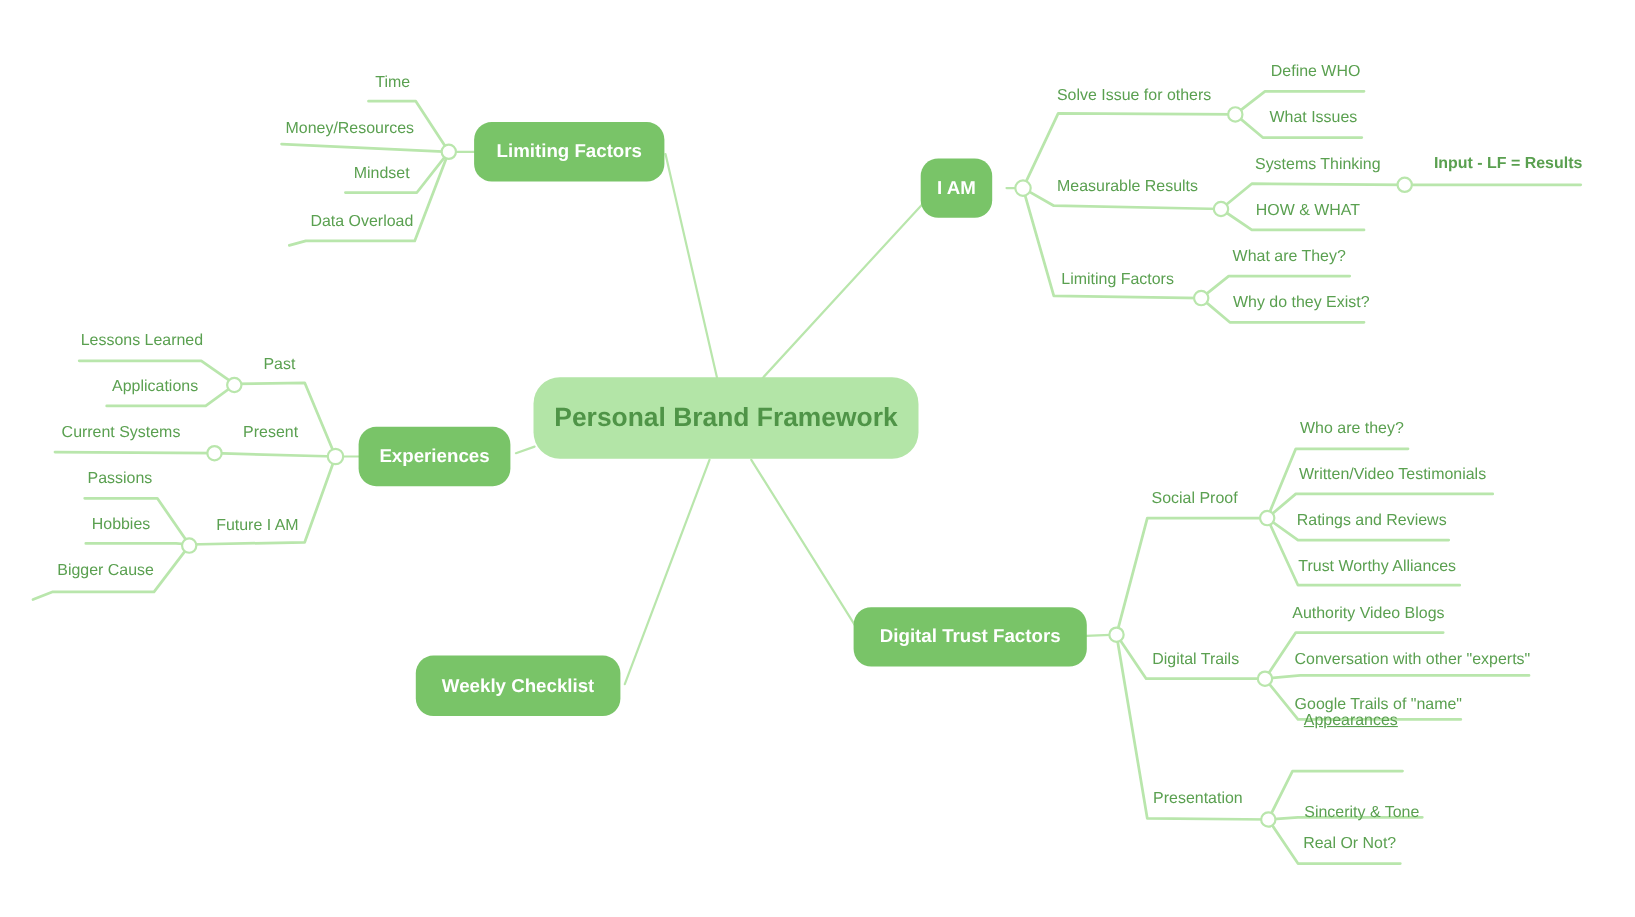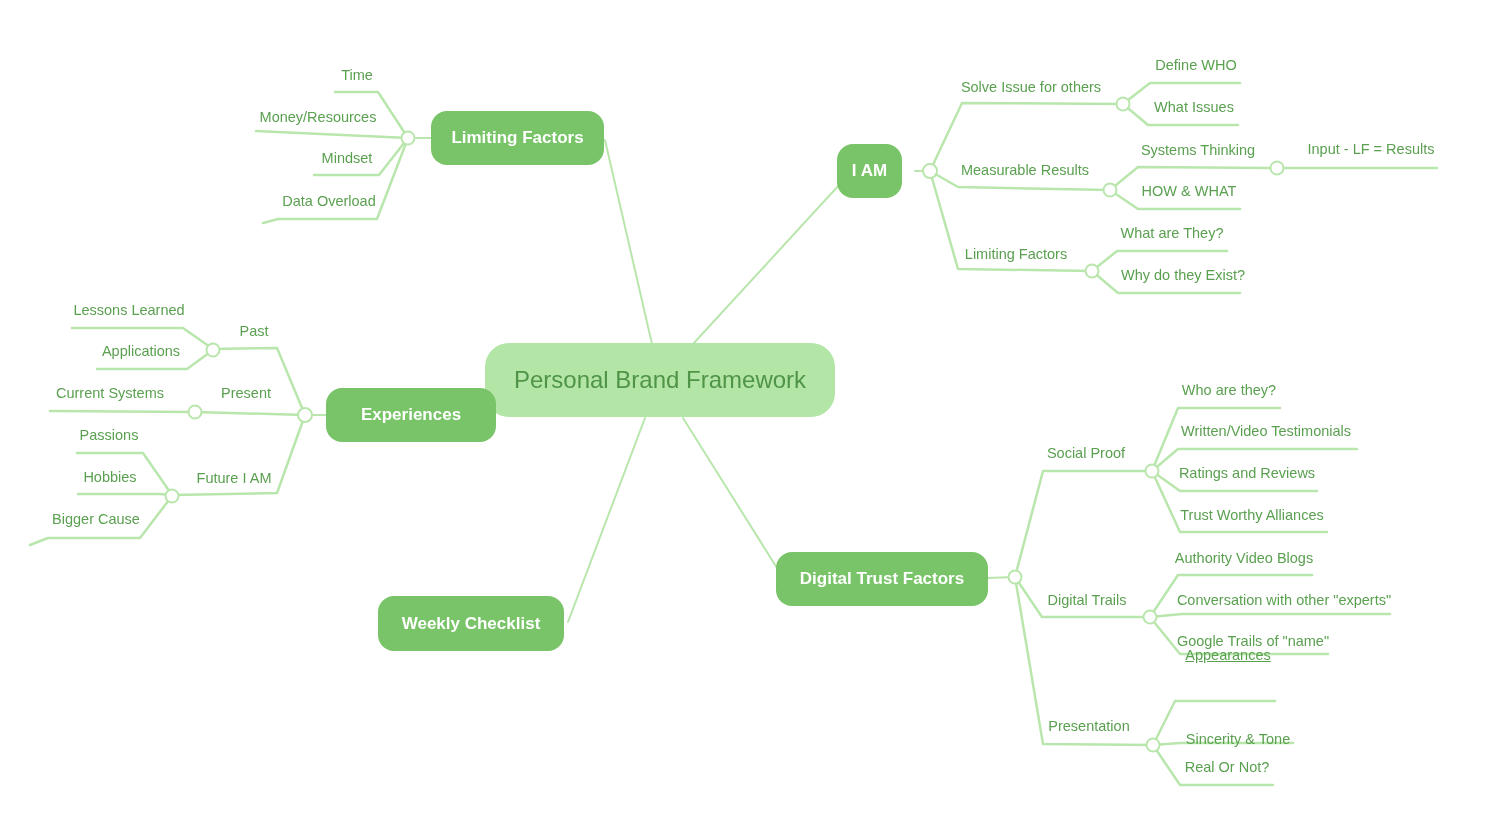--- a/index.html
+++ b/index.html
@@ -13,21 +13,21 @@
   .connector-layer{position:absolute;left:0;top:0;width:1486px;height:834px;}
   .branch-line{fill:none;stroke:#b9e6ac;stroke-width:2.5;stroke-linejoin:round;stroke-linecap:round;}
   .edge-line{fill:none;stroke:#b9e6ac;stroke-width:2;stroke-linecap:round;}
   .junction{fill:#ffffff;stroke:#b9e6ac;stroke-width:2;}
   .node{
     position:absolute;display:flex;align-items:center;justify-content:center;
     background:#79c468;color:#ffffff;font-weight:bold;font-size:17px;
     border-radius:16px;white-space:nowrap;cursor:pointer;
   }
   .node-root{
-    background:#b3e5a7;color:#4f9447;font-weight:normal;font-size:24px;
+    background:#b3e5a7;color:#4f9447;font-weight:bold;font-size:24px;
     border-radius:24px;
   }
   .lbl{
     position:absolute;transform:translate(-50%,-50%);
     color:#5aa050;font-size:14.5px;white-space:nowrap;cursor:pointer;
   }
 </style>
 </head>
 <body>
 
@@ -98,35 +98,35 @@
     <circle class="junction" cx="1015" cy="577" r="6.5"></circle>
     <circle class="junction" cx="1152" cy="471" r="6.5"></circle>
     <circle class="junction" cx="1150" cy="617" r="6.5"></circle>
     <circle class="junction" cx="1153" cy="745" r="6.5"></circle>
   </svg>
 
   <div class="node node-root" style="left:485px;top:343px;width:350px;height:74px;">Personal Brand Framework</div>
 
   <div class="node" style="left:431px;top:111px;width:173px;height:54px;">Limiting Factors</div>
   <div class="node" style="left:837px;top:144px;width:65px;height:54px;">I AM</div>
-  <div class="node" style="left:326px;top:388px;width:170px;height:54px;text-align:center;">Experiences</div>
+  <div class="node" style="left:326px;top:388px;width:138px;height:54px;text-align:center;">Experiences</div>
   <div class="node" style="left:776px;top:552px;width:212px;height:54px;">Digital Trust Factors</div>
   <div class="node" style="left:378px;top:596px;width:186px;height:55px;">Weekly Checklist</div>
 
   <div class="lbl" style="left:357px;top:75px;">Time</div>
   <div class="lbl" style="left:318px;top:117px;">Money/Resources</div>
   <div class="lbl" style="left:347px;top:158px;">Mindset</div>
   <div class="lbl" style="left:329px;top:201px;">Data Overload</div>
 
   <div class="lbl" style="left:1031px;top:87px;">Solve Issue for others</div>
   <div class="lbl" style="left:1196px;top:65px;">Define WHO</div>
   <div class="lbl" style="left:1194px;top:107px;">What Issues</div>
   <div class="lbl" style="left:1025px;top:170px;">Measurable Results</div>
   <div class="lbl" style="left:1198px;top:150px;">Systems Thinking</div>
-  <div class="lbl" style="left:1371px;top:149px;">Input - LF = Results</div>
+  <div class="lbl" style="left:1371px;top:149px;font-weight:bold;">Input - LF = Results</div>
   <div class="lbl" style="left:1189px;top:191px;">HOW &amp; WHAT</div>
   <div class="lbl" style="left:1016px;top:254px;">Limiting Factors</div>
   <div class="lbl" style="left:1172px;top:233px;">What are They?</div>
   <div class="lbl" style="left:1183px;top:275px;">Why do they Exist?</div>
 
   <div class="lbl" style="left:254px;top:331px;">Past</div>
   <div class="lbl" style="left:129px;top:310px;">Lessons Learned</div>
   <div class="lbl" style="left:141px;top:351px;">Applications</div>
   <div class="lbl" style="left:246px;top:393px;">Present</div>
   <div class="lbl" style="left:110px;top:393px;">Current Systems</div>

